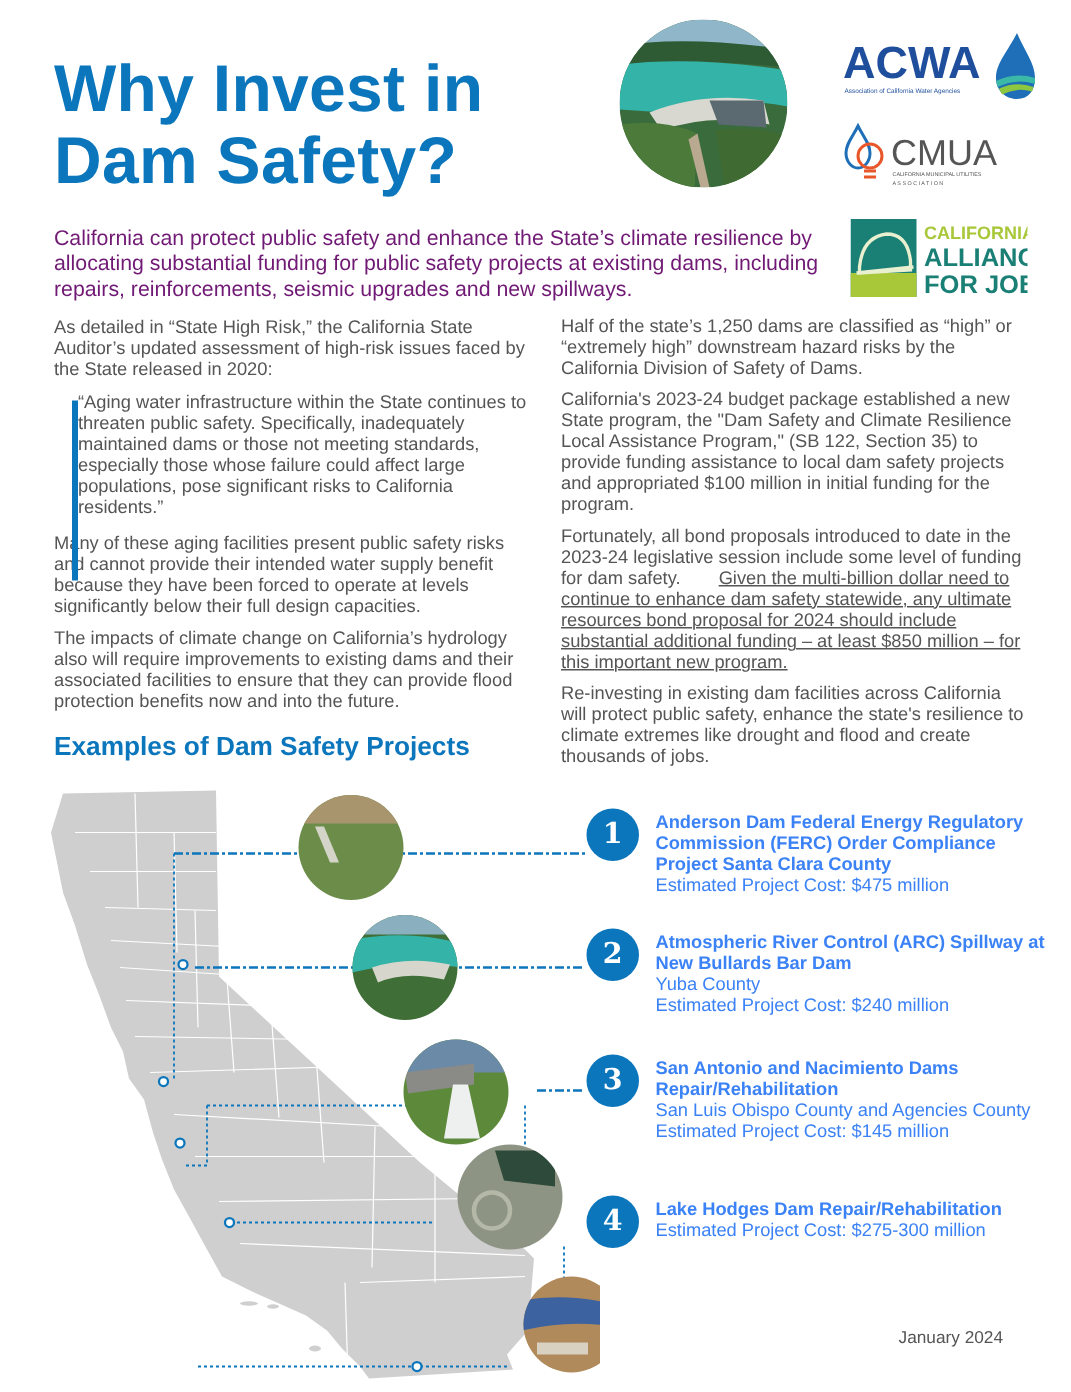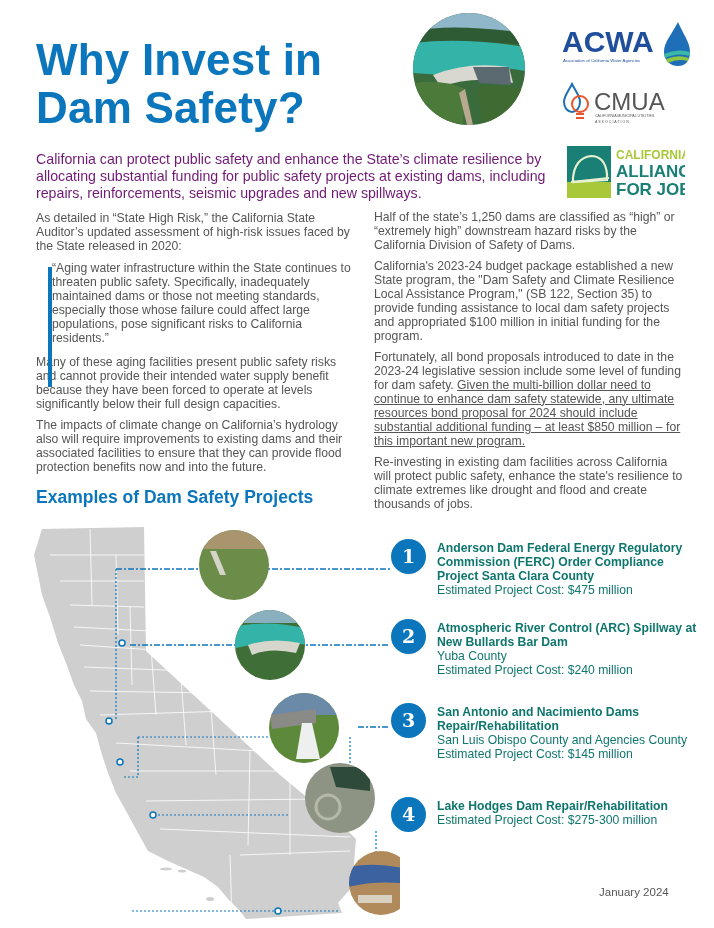--- a/index.html
+++ b/index.html
@@ -30,36 +30,36 @@
     .col p { margin-bottom: 7px; }
     .col-left { left: 36px; top: 211px; width: 320px; }
     .col-right { left: 374px; top: 210px; width: 310px; }
 
     .quote {
       position: relative; margin: 8px 0 10px 12px; padding-left: 4px;
     }
     .quote-bar {
       position: absolute; left: 0; top: 6px; width: 4px; height: 120px; background: #0b76bc;
     }
-    .underline { text-decoration: underline; text-decoration-thickness: 1px; }
+    .underline { text-decoration: underline; text-decoration-thickness: 1px; margin-left: 22px; }
 
     .examples-heading {
       position: absolute; left: 36px; top: 487px;
       font-size: 17.5px; font-weight: 700; color: #0b76bc;
     }
 
     .map { position: absolute; left: 20px; top: 515px; width: 380px; height: 413px; }
 
     .project { position: absolute; left: 391px; width: 310px; height: 60px; }
     .badge {
       position: absolute; left: 0; top: 0; width: 35px; height: 35px; border-radius: 50%;
       background: #0b76bc; color: #ffffff; font-family: "DejaVu Serif", serif;
       font-weight: 700; font-size: 19px; line-height: 35px; text-align: center;
     }
-    .project-text { position: absolute; left: 46px; top: 2px; width: 270px; font-size: 12.2px; line-height: 14px; color: #0f766e; }
+    .project-text { position: absolute; left: 46px; top: 2px; width: 270px; font-size: 12.2px; line-height: 14px; color: #3b82f6; }
     .project-title { font-weight: 700; }
     .project-county { font-weight: 400; }
     .project-cost { font-weight: 400; }
 
     .p1 { top: 539px; }
     .p2 { top: 619px; }
     .p3 { top: 703px; }
     .p4 { top: 797px; }
 
     .date { position: absolute; left: 599px; top: 886px; font-size: 11.5px; color: #555555; }

